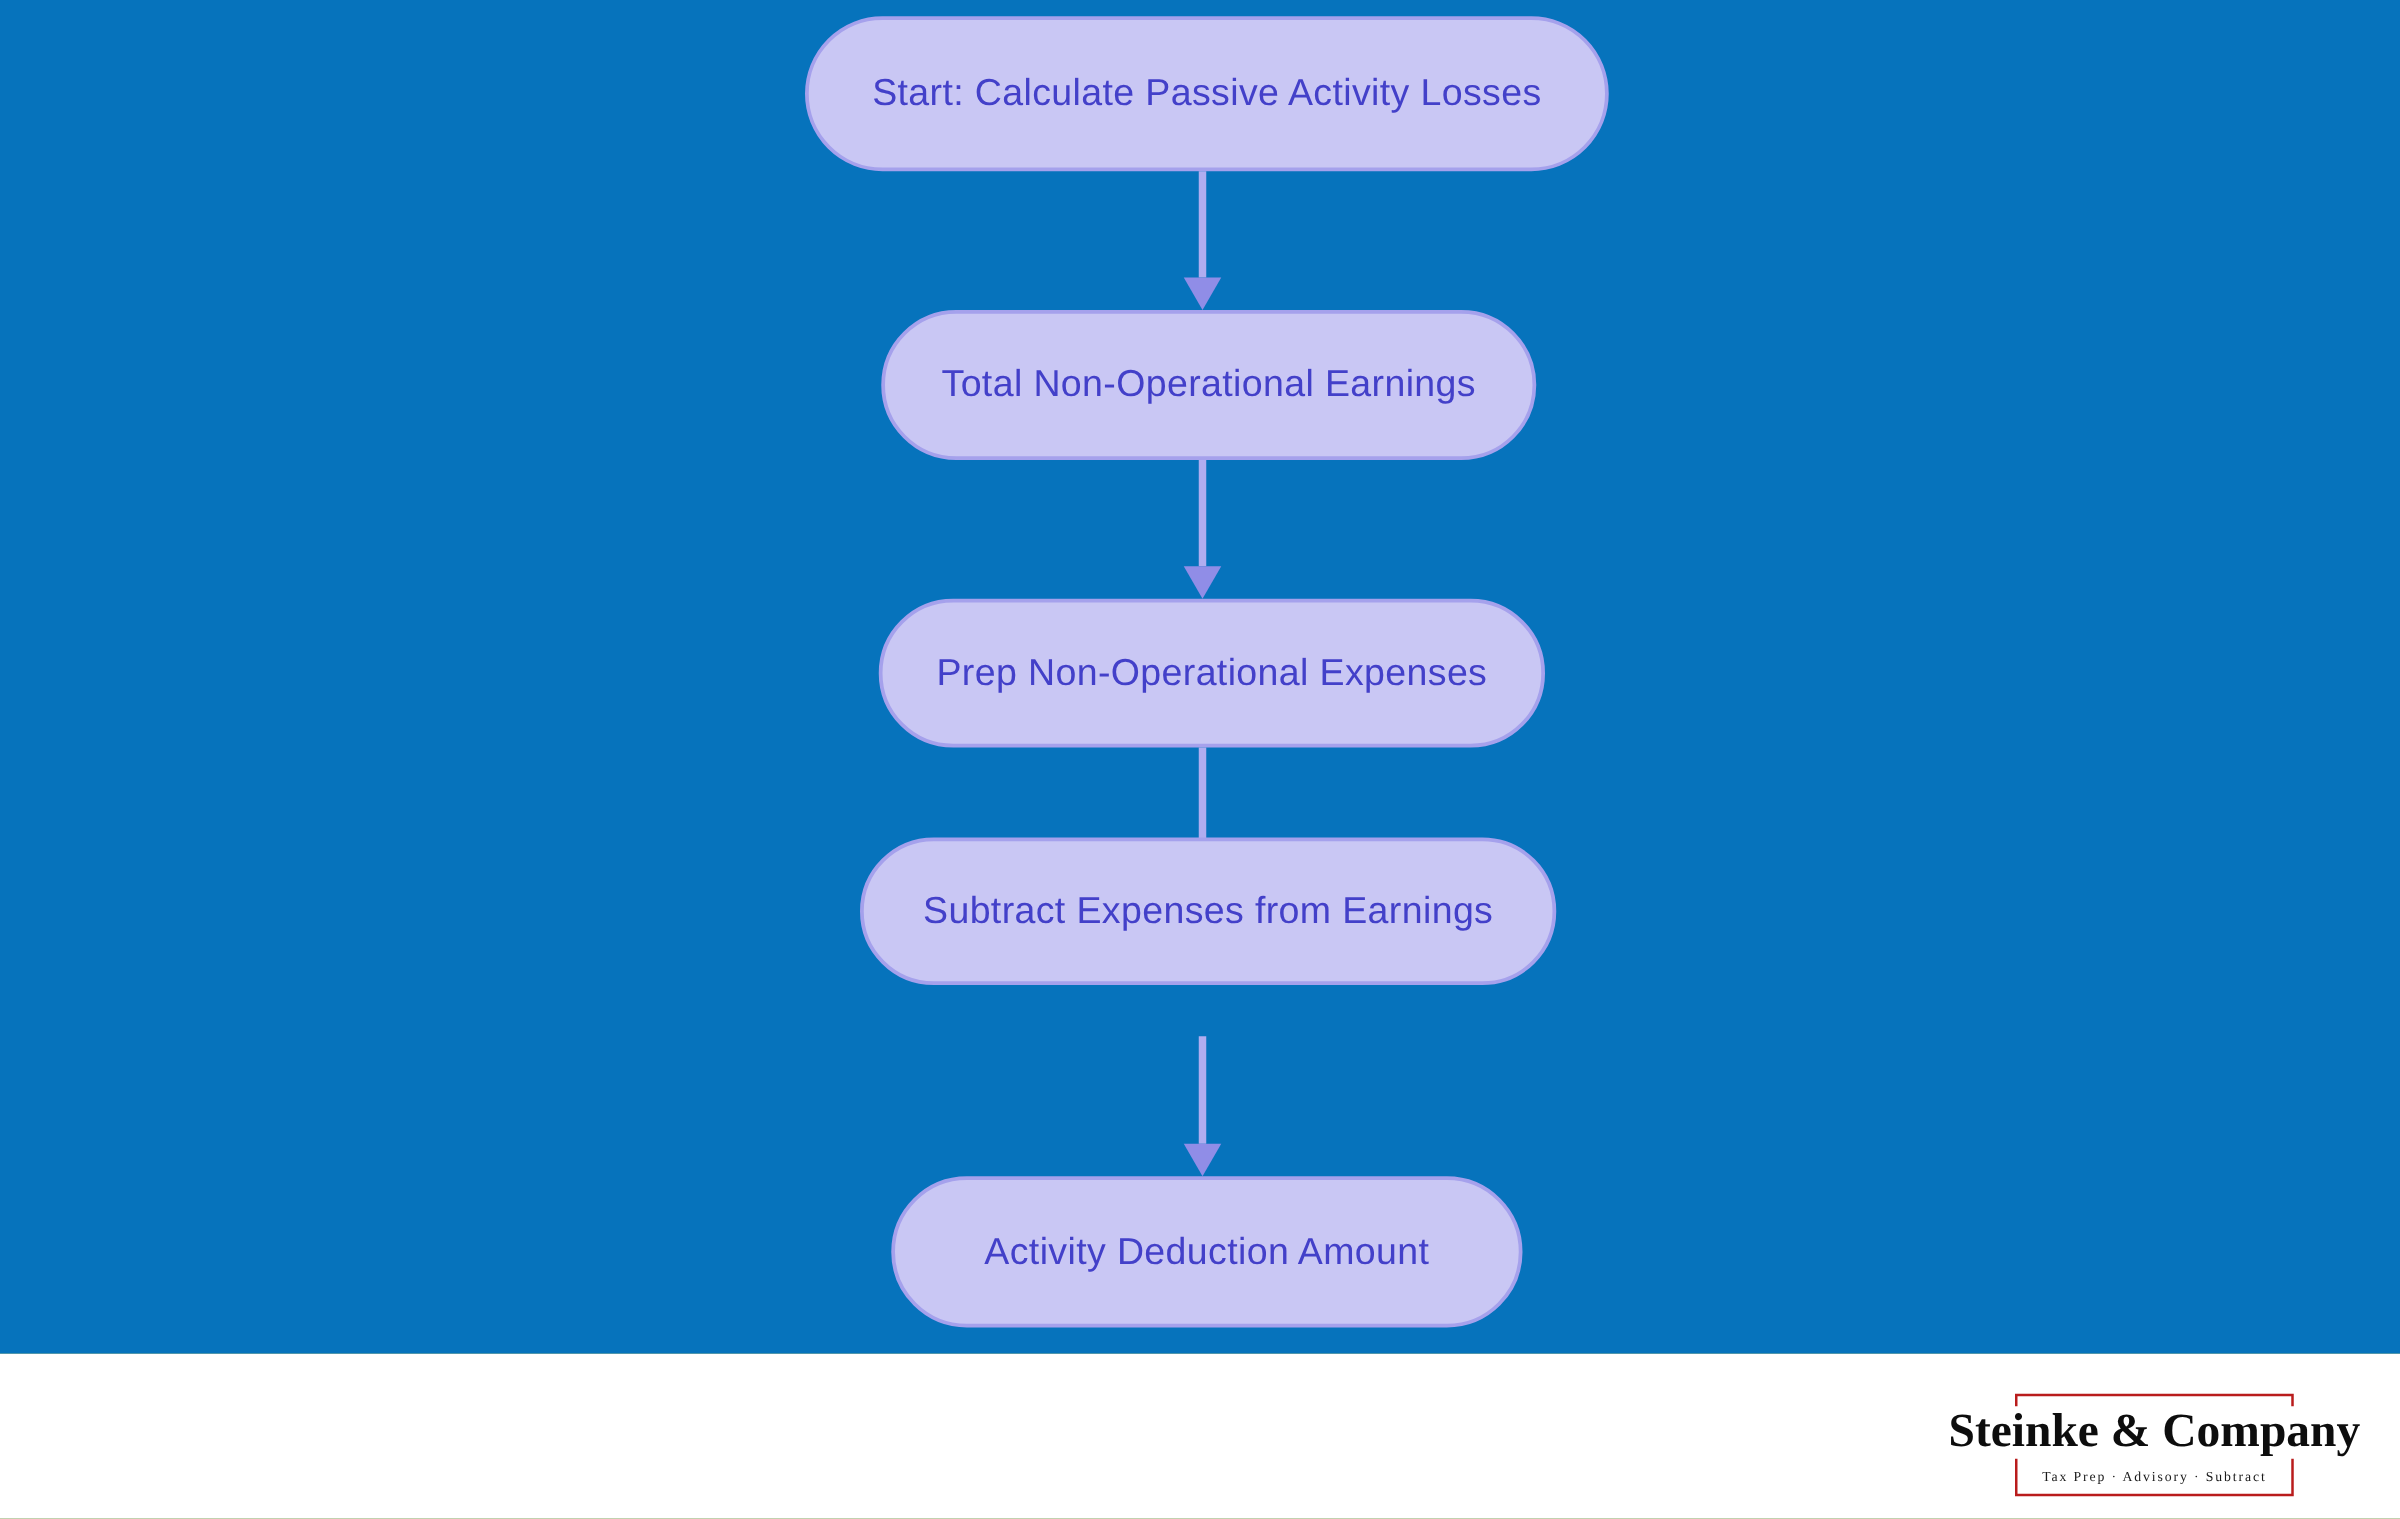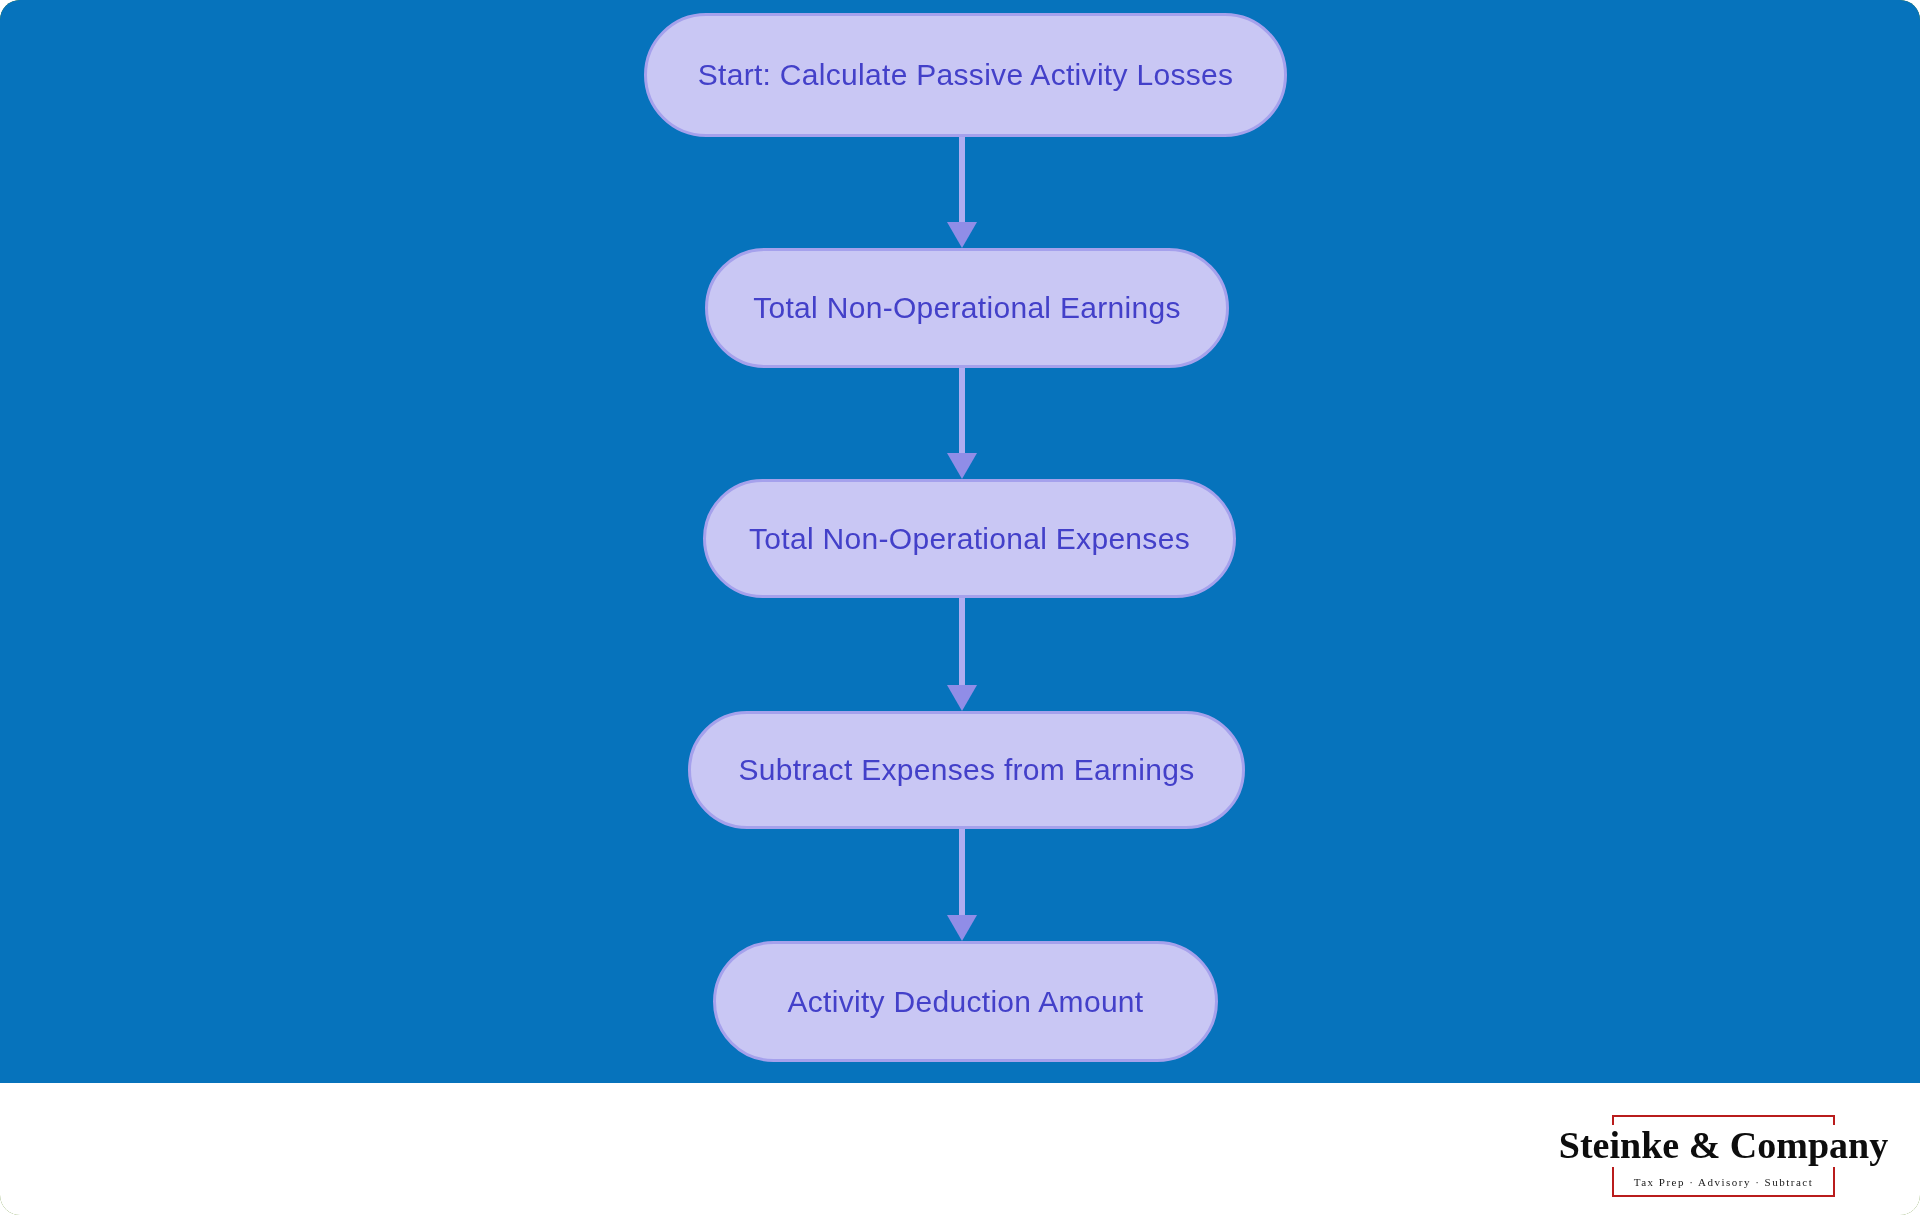--- a/index.html
+++ b/index.html
@@ -7,21 +7,20 @@
     padding: 0;
     background: #ffffff;
     font-family: "Liberation Sans", sans-serif;
   }
   #stage {
     position: relative;
     width: 1920px;
     height: 1215px;
     overflow: hidden;
     background: #4d7c0f;
-    border-radius: 20px;
   }
   
   .diagram-area {
     position: absolute;
     left: 0; top: 0;
     width: 1920px;
     height: 1083px;
     background: #0673BC;
   }
   
@@ -35,21 +34,21 @@
     align-items: center;
     justify-content: center;
     color: #4340C9;
     font-size: 30px;
     letter-spacing: 0.3px;
     white-space: nowrap;
   }
   .node-1 { left: 644px; top: 13px;  width: 643px; height: 124px; }
   .node-2 { left: 705px; top: 248px; width: 524px; height: 120px; }
   .node-3 { left: 703px; top: 479px; width: 533px; height: 119px; }
-  .node-4 { left: 688px; top: 711px; width: 557px; height: 118px; }
+  .node-4 { left: 688px; top: 670px; width: 557px; height: 118px; }
   .node-5 { left: 713px; top: 941px; width: 505px; height: 121px; }
 
   
   .arrow {
     position: absolute;
     width: 32px;
     left: 946px;
   }
   .arrow .stem {
     position: absolute;
@@ -139,21 +138,21 @@
     <div class="node node-2">
       <span>Total Non-Operational Earnings</span>
     </div>
 
     <div class="arrow arrow-2">
       <div class="stem"></div>
       <div class="head"></div>
     </div>
 
     <div class="node node-3">
-      <span>Total Non-Operational Expenses</span>
+      <span>Prep Non-Operational Expenses</span>
     </div>
 
     <div class="arrow arrow-3">
       <div class="stem"></div>
       <div class="head"></div>
     </div>
 
     <div class="node node-4">
       <span>Subtract Expenses from Earnings</span>
     </div>

